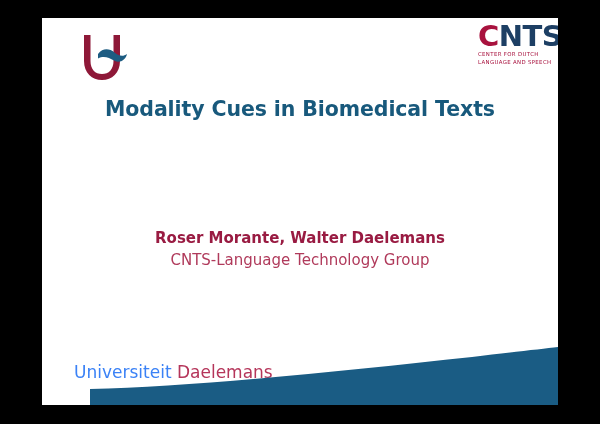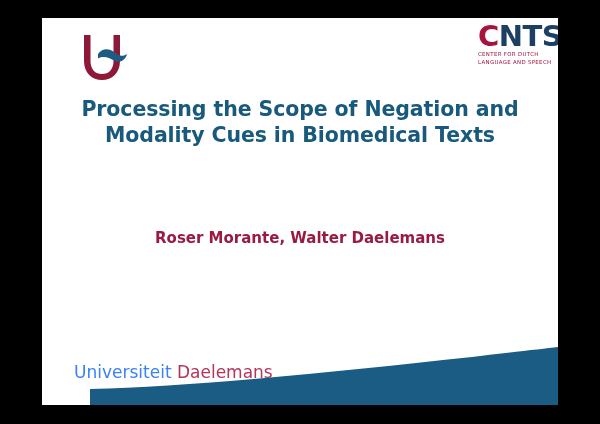--- a/index.html
+++ b/index.html
@@ -145,26 +145,26 @@
 
   <div id="cnts-logo">
     <div id="cnts-wordmark">
       <span class="cnts-c">C</span><span class="cnts-nts">NTS</span>
     </div>
     <div class="cnts-sub">CENTER FOR DUTCH</div>
     <div class="cnts-sub">LANGUAGE AND SPEECH</div>
   </div>
 
   <div id="title-block">
-    <div class="title-line">Processing the Scope of Negation and</div>
     <div class="title-line">Modality Cues in Biomedical Texts</div>
   </div>
 
   <div id="author-block">
     <div id="author-names">Roser Morante, Walter Daelemans</div>
+    <div class="affiliation-line">CNTS-Language Technology Group</div>
   </div>
 
   <div id="footer-wordmark">
     <span class="fw-universiteit">Universiteit</span><span>&nbsp;</span><span class="fw-antwerpen">Daelemans</span>
   </div>
 
   <div id="footer-wave">
     <svg viewBox="0 0 516 60" preserveAspectRatio="none" xmlns="http://www.w3.org/2000/svg">
       <path d="M48 44 C150 42 300 26 430 12 C470 7 500 4 516 2 L516 60 L48 60 Z" fill="#1a5c84"></path>
     </svg>

